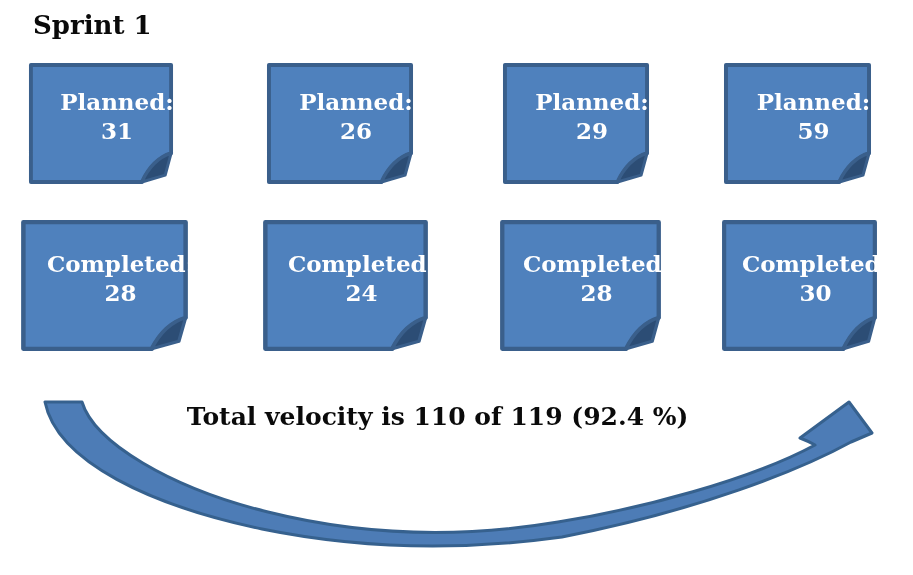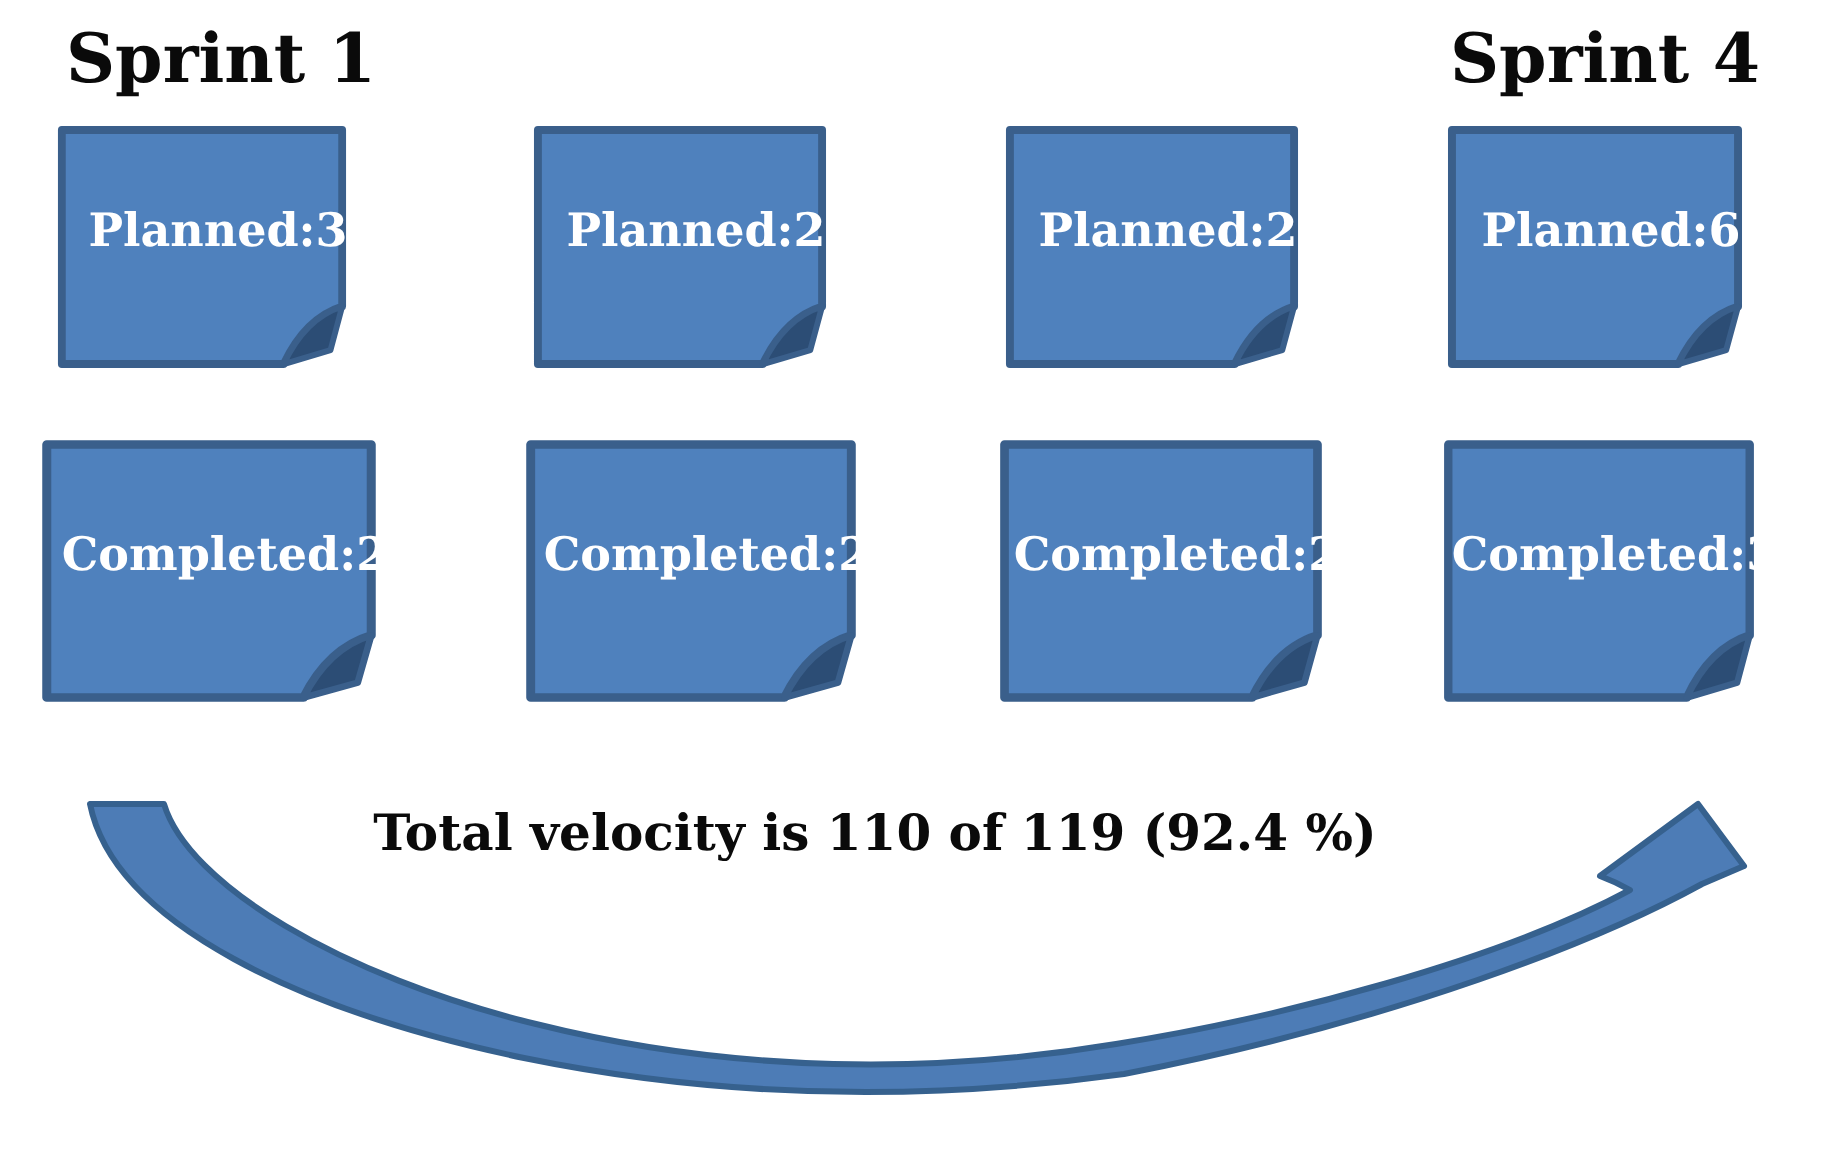--- a/index.html
+++ b/index.html
@@ -7,21 +7,21 @@
     position: relative;
     width: 913px;
     height: 575px;
     background: var(--background, #ffffff);
     font-family: "DejaVu Serif", "Liberation Serif", serif;
     overflow: hidden;
   }
   .sprint-title {
     position: absolute;
     top: 10px;
-    font-size: 34px;
+    font-size: 26px;
     font-weight: bold;
     color: var(--title-text, #000000);
     white-space: nowrap;
   }
   .note { position: absolute; }
   .note .note-bg {
     position: absolute;
     left: 0; top: 0;
     width: 100%; height: 100%;
     display: block;
@@ -35,20 +35,21 @@
   .note-fold {
     fill: var(--note-fold, #2c4d75);
     stroke: var(--note-border, #3a5f8b);
     stroke-width: 3;
     stroke-linejoin: round;
   }
   .note-text {
     position: absolute;
     left: 0; top: 0; right: 0; bottom: 0;
     display: flex;
+    flex-direction: column;
     align-items: center;
     justify-content: center;
     padding-bottom: 14px;
     text-align: center;
     color: var(--note-text, #ffffff);
     font-weight: bold;
     font-size: 23px;
     line-height: 1.25;
     white-space: nowrap;
     margin-left: 32px;
@@ -79,21 +80,20 @@
     stroke-width: 3;
     stroke-linejoin: round;
   }
 </style>
 </head>
 <body>
 
 <div class="stage">
 
   <div class="sprint-title" style="left:33px">Sprint 1</div>
-  <div class="sprint-title" style="left:725px">Sprint 4</div>
 
   <div class="note" style="left:28px;top:62px;width:146px;height:123px">
     <svg class="note-bg" viewBox="0 0 150 124" preserveAspectRatio="none">
       <path class="note-main" d="M 3,3 L 147,3 L 147,92 Q 128,98 117,121 L 3,121 Z"></path>
       <path class="note-fold" d="M 147,92 Q 128,98 117,121 L 141,114 Z"></path>
     </svg>
     <div class="note-text">
       <div>Planned:</div>
       <div>31</div>
     </div>
@@ -118,21 +118,21 @@
       <div>29</div>
     </div>
   </div>
   <div class="note" style="left:723px;top:62px;width:149px;height:123px">
     <svg class="note-bg" viewBox="0 0 150 124" preserveAspectRatio="none">
       <path class="note-main" d="M 3,3 L 147,3 L 147,92 Q 128,98 117,121 L 3,121 Z"></path>
       <path class="note-fold" d="M 147,92 Q 128,98 117,121 L 141,114 Z"></path>
     </svg>
     <div class="note-text">
       <div>Planned:</div>
-      <div>62</div>
+      <div>59</div>
     </div>
   </div>
 
   <div class="note" style="left:20px;top:219px;width:169px;height:133px">
     <svg class="note-bg" viewBox="0 0 150 124" preserveAspectRatio="none">
       <path class="note-main" d="M 3,3 L 147,3 L 147,92 Q 128,98 117,121 L 3,121 Z"></path>
       <path class="note-fold" d="M 147,92 Q 128,98 117,121 L 141,114 Z"></path>
     </svg>
     <div class="note-text">
       <div>Completed:</div>

